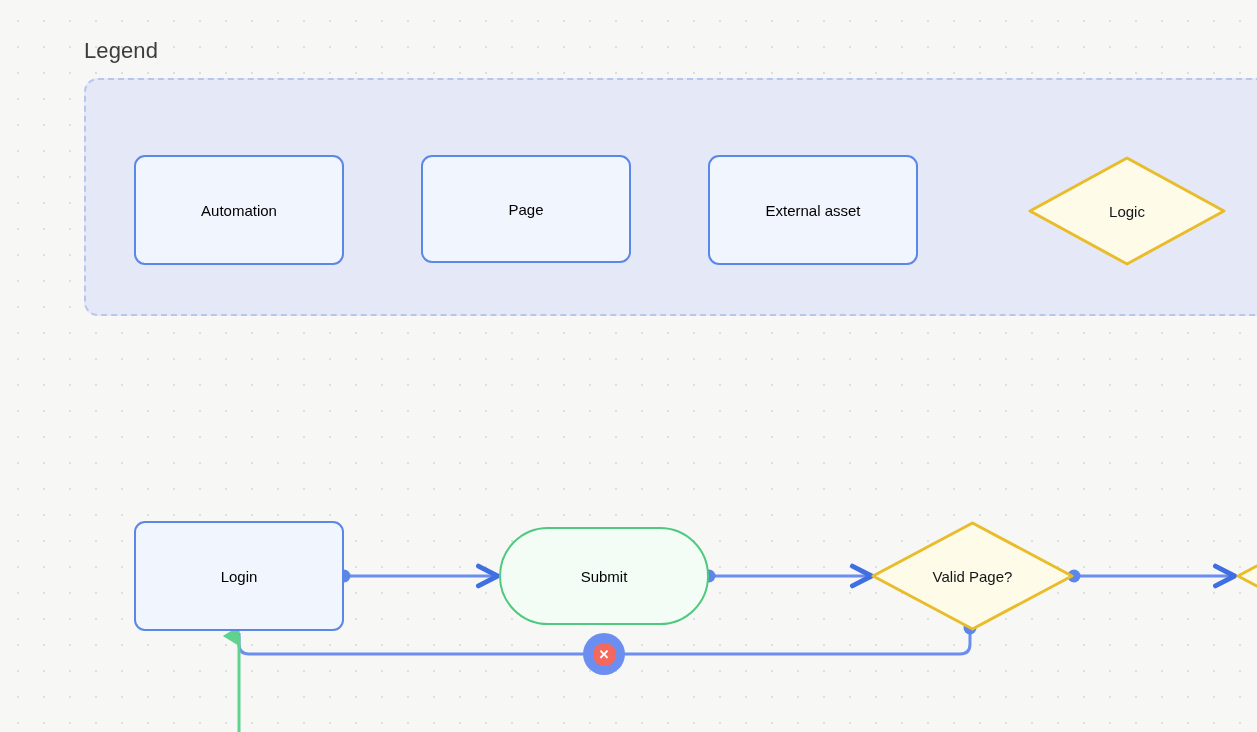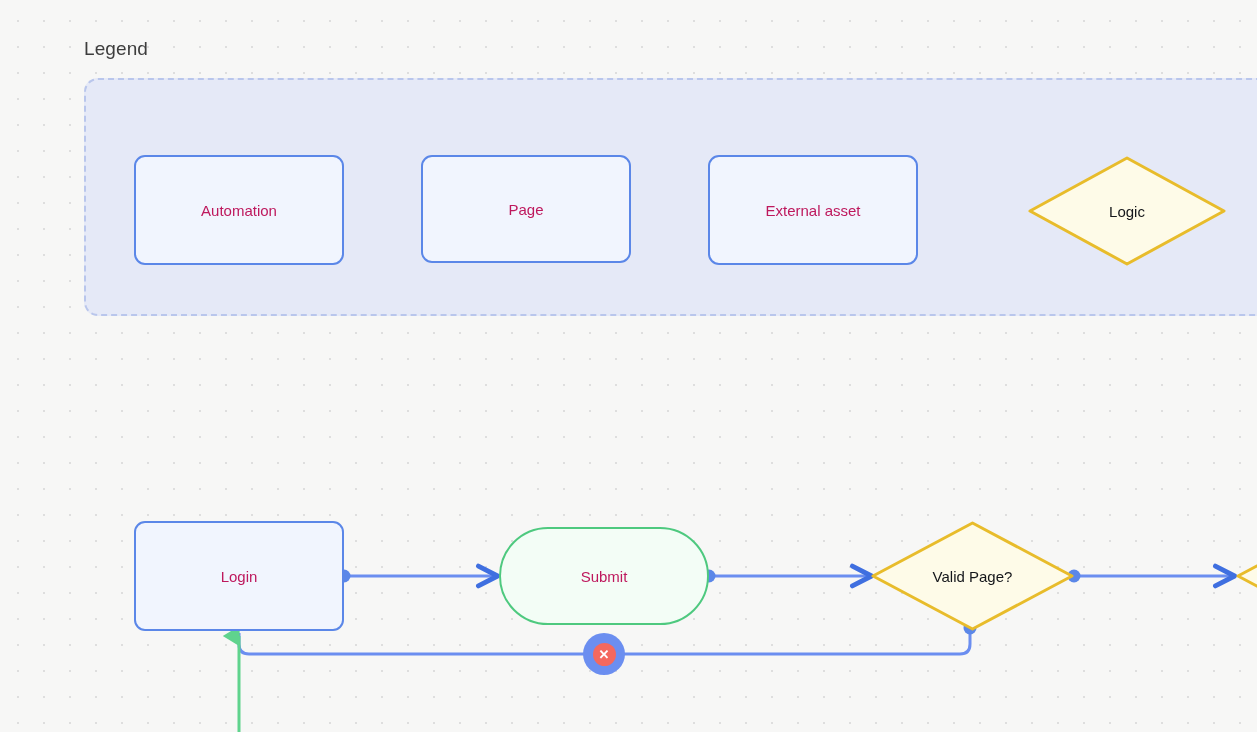--- a/index.html
+++ b/index.html
@@ -22,21 +22,21 @@
     background-size: 26px 26px;
     background-position: 5px 8px;
     overflow: hidden;
   }
 
   
   #legend-title {
     position: absolute;
     left: 84px;
     top: 38px;
-    font-size: 19px;
+    font-size: 22px;
     color: #3d3d3d;
     letter-spacing: 0.1px;
     white-space: nowrap;
     text-align: right;
   }
 
   #legend-container {
     position: absolute;
     left: 84px;
     top: 78px;
@@ -47,21 +47,21 @@
     border-radius: 14px;
   }
 
   
   .node {
     position: absolute;
     display: flex;
     align-items: center;
     justify-content: center;
     font-size: 15px;
-    color: #be185d;
+    color: #000000;
     text-align: center;
     user-select: none;
   }
 
   .node-rect {
     background: #f1f5fe;
     border: 2.5px solid #5b87e8;
     border-radius: 11px;
   }
 

